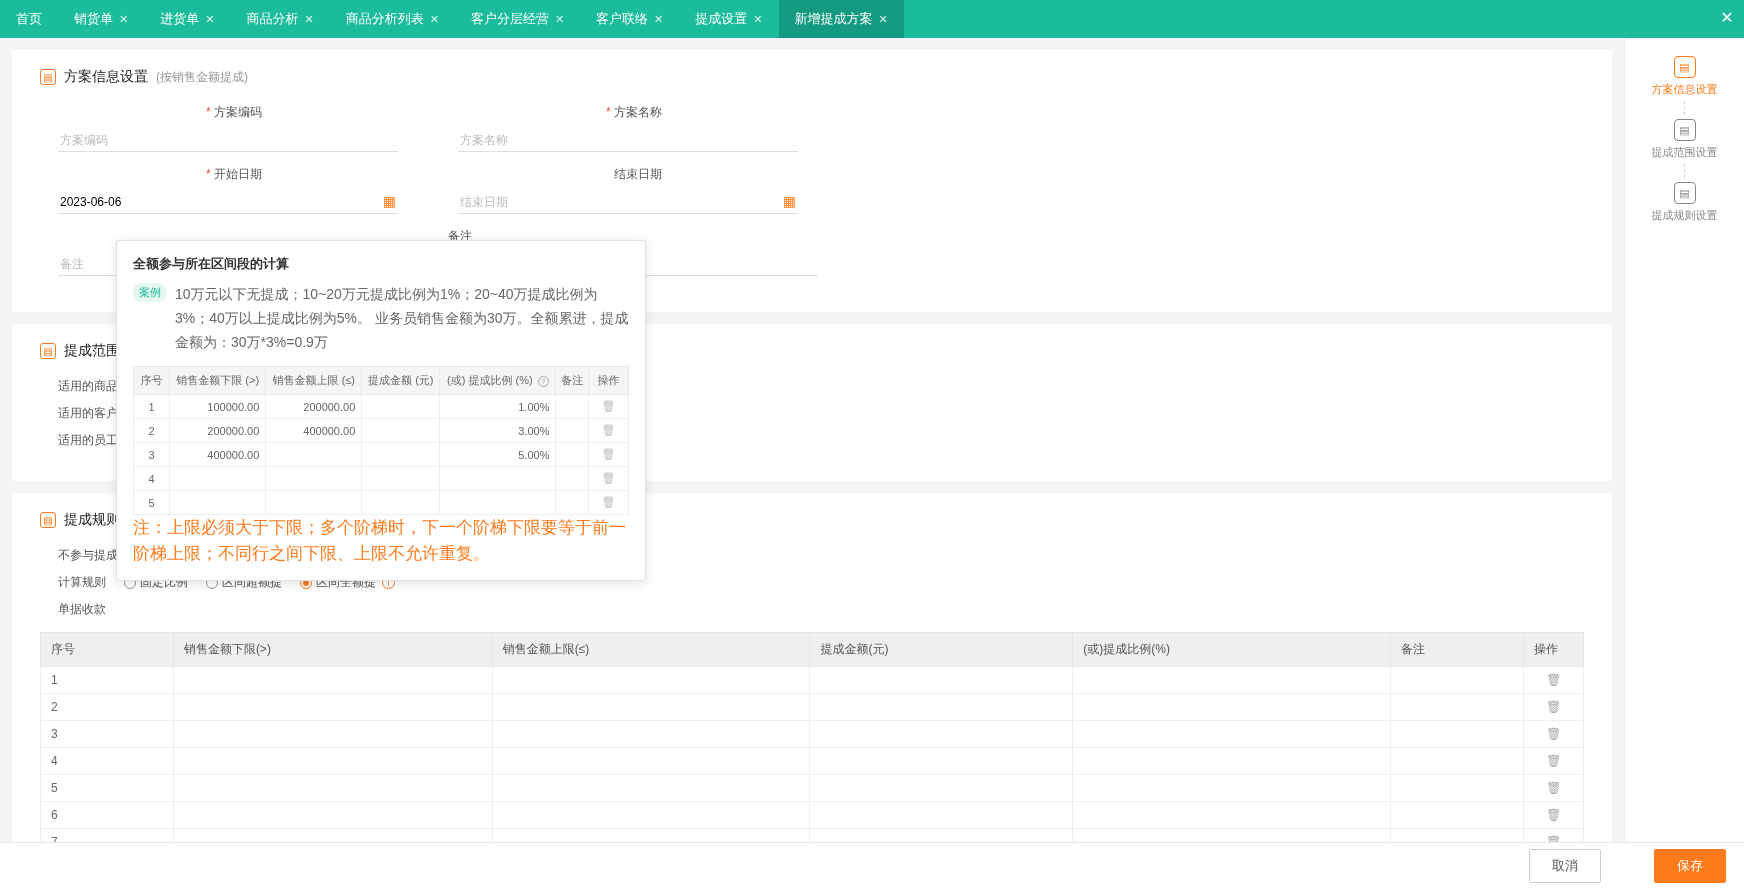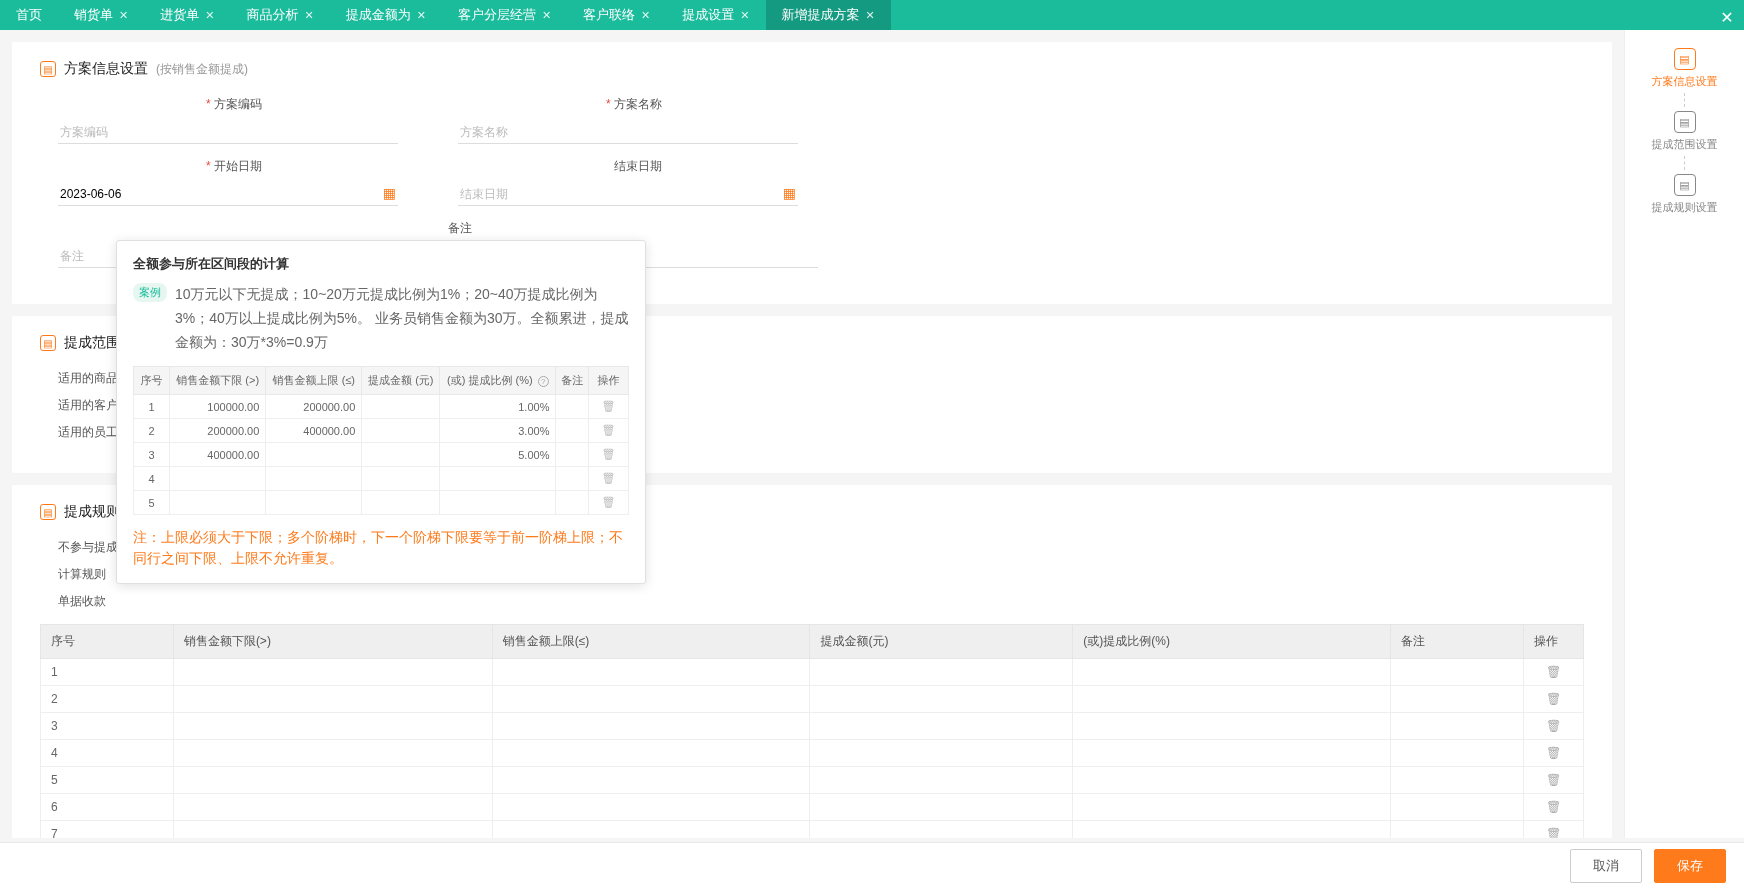--- a/index.html
+++ b/index.html
@@ -1,18 +1,18 @@
 <!DOCTYPE html>
 <html><head>
 <meta charset="utf-8">
 <style>
 * { box-sizing: border-box; margin: 0; padding: 0; }
 body { font-family: "Microsoft YaHei", Arial, sans-serif; font-size: 12px; color: #333; background: #f5f5f5; overflow: hidden; }
 
-.tabbar { background: #1abc9c; height: 30px; display: flex; align-items: stretch; color: #fff; position: relative; }
+.tabbar { background: #1abc9c; height: 38px; display: flex; align-items: stretch; color: #fff; position: relative; }
 .tab { padding: 0 16px; display: flex; align-items: center; gap: 6px; cursor: pointer; font-size: 13px; }
 .tab.active { background: #149a80; }
 .tab-close { font-size: 11px; opacity: .85; }
 .tabbar-close { position: absolute; right: 0; top: 0; width: 34px; height: 34px; display: flex; align-items: center; justify-content: center; font-size: 16px; cursor: pointer; }
 
 .workspace { display: flex; height: calc(100vh - 34px - 46px); }
 .main { flex: 1; overflow-y: auto; padding: 12px; }
 .rightnav { width: 120px; background: #fff; border-left: 1px solid #eee; padding-top: 18px; display: flex; flex-direction: column; align-items: center; gap: 4px; }
 
 .card { background: #fff; border-radius: 2px; margin-bottom: 12px; padding: 18px 28px 22px; position: relative; }
@@ -44,33 +44,33 @@
 .grid td { border: 1px solid #eee; padding: 6px 10px; font-size: 12px; color: #666; height: 26px; }
 .grid td.op { text-align: center; color: #aaa; cursor: pointer; width: 60px; }
 
 .rightnav .nav-item { display: flex; flex-direction: column; align-items: center; gap: 4px; color: #888; font-size: 11px; cursor: pointer; }
 .rightnav .nav-item.active { color: #ff7a1a; }
 .nav-icon { width: 22px; height: 22px; border: 1.5px solid currentColor; border-radius: 4px; display:flex; align-items:center; justify-content:center; font-size:11px; }
 .nav-connector { width: 1px; height: 14px; border-left: 1px dashed #ccc; }
 
 .footer { position: fixed; bottom: 0; left: 0; right: 0; height: 46px; background: #fff; border-top: 1px solid #e8e8e8; display: flex; justify-content: flex-end; align-items: center; padding: 0 18px; gap: 12px; }
 .btn { padding: 7px 22px; border-radius: 2px; font-size: 13px; cursor: pointer; border: 1px solid #ccc; background: #fff; color: #555; }
-.btn.primary { background: #ff7a1a; border-color: #ff7a1a; color: #fff; }
+.btn.primary { background: #ff7a1a; border-color: #ff7a1a; color: #fff; margin-left: 41px; }
 
 .tooltip { position: absolute; top: 240px; left: 116px; width: 530px; background: #fff; border: 1px solid #e0e0e0; box-shadow: 0 2px 12px rgba(0,0,0,.12); border-radius: 3px; padding: 14px 16px 14px; z-index: 50; }
 .tool-title { font-size: 13px; font-weight: 600; margin-bottom: 10px; }
 .tool-case { display: flex; gap: 8px; margin-bottom: 12px; }
 .case-tag { background: #e6f7f2; color: #1abc9c; padding: 2px 6px; border-radius: 8px; font-size: 11px; align-self: flex-start; flex-shrink:0; }
 .case-text { color: #666; font-size: 14px; line-height: 1.7; flex:1; }
 .tool-table { width: 100%; border-collapse: collapse; font-size: 11px; }
 .tool-table th { background: #f5f5f5; padding: 6px 4px; color: #666; font-weight: normal; border: 1px solid #e8e8e8; }
 .tool-table td { border: 1px solid #eee; padding: 5px 6px; text-align: right; color: #666; height: 22px; }
 .tool-table td.idx { text-align: center; width: 36px; }
 .tool-table td.op { text-align: center; width: 40px; color: #bbb; }
-.tool-note { color: #ff7a1a; font-size: 14px; margin-top: 12px; line-height: 1.5; }
+.tool-note { color: #ff7a1a; font-size: 17px; line-height: 1.5; }
 .tool-info { display:inline-flex; width:11px; height:11px; border:1px solid #aaa; color:#aaa; border-radius:50%; align-items:center; justify-content:center; font-size:8px; margin-left:2px; }
 </style>
 </head>
 <body>
 
 <div class="tabbar">
   <div id="tabs-mount" style="display: flex;">
       <div class="tab">
         <span>首页</span>
       </div>
@@ -80,21 +80,21 @@
       </div>
       <div class="tab">
         <span>进货单</span>
         <span class="tab-close">✕</span>
       </div>
       <div class="tab">
         <span>商品分析</span>
         <span class="tab-close">✕</span>
       </div>
       <div class="tab">
-        <span>提成金额为</span>
+        <span>商品分析列表</span>
         <span class="tab-close">✕</span>
       </div>
       <div class="tab">
         <span>客户分层经营</span>
         <span class="tab-close">✕</span>
       </div>
       <div class="tab">
         <span>客户联络</span>
         <span class="tab-close">✕</span>
       </div>

